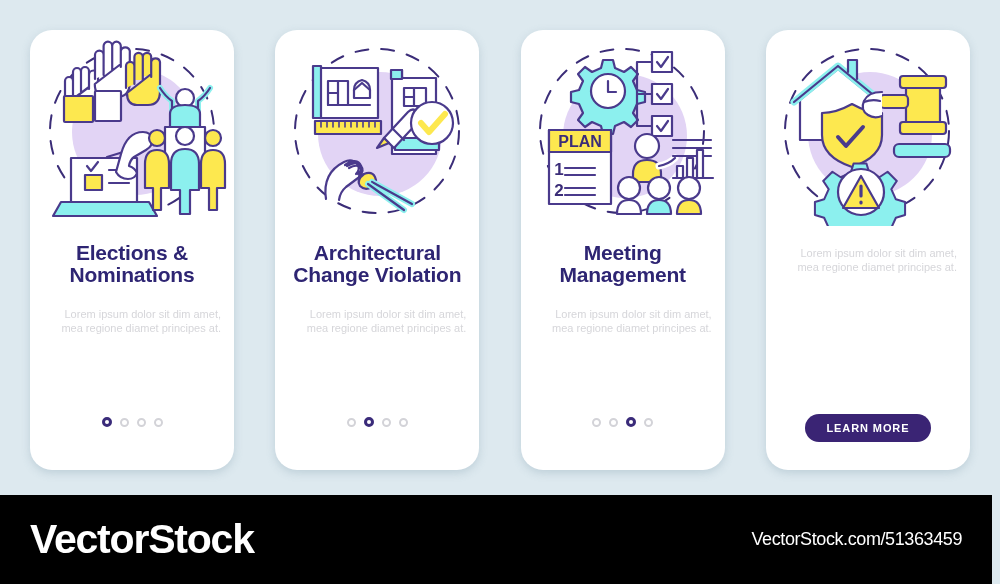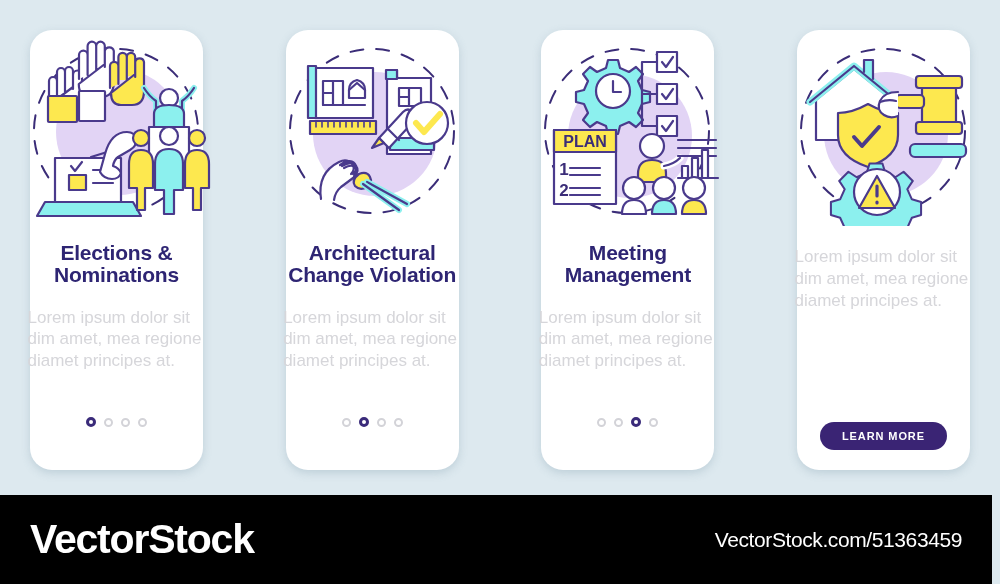--- a/index.html
+++ b/index.html
@@ -19,21 +19,21 @@
 
   .cards {
     position:absolute;
     top:30px; left:30px;
     width:940px; height:440px;
     display:flex;
     justify-content:space-between;
   }
 
   .card {
-    width:173px;
+    width:204px;
     height:440px;
     background:#ffffff;
     border-radius:22px;
     box-shadow:0 3px 9px rgba(120,150,165,0.30);
     display:flex;
     flex-direction:column;
     align-items:center;
     padding-top:6px;
   }
 
@@ -53,23 +53,23 @@
     text-align:center;
     color:#2e2573;
     font-size:21px;
     font-weight:bold;
     line-height:1.06;
     letter-spacing:-0.2px;
   }
   .desc {
     margin-top:20px;
     width:178px;
-    text-align:left;
+    text-align:right;
     color:#d6d6da;
-    font-size:17px;
+    font-size:11px;
     line-height:1.28;
   }
 
   .spacer { flex:1 1 auto; }
 
   
   .dots {
     display:flex;
     gap:8px;
     align-items:center;
@@ -82,21 +82,21 @@
     border:2px solid #d3d3d8;
     background:transparent;
   }
   .dot.active {
     border-color:#3a2b7a;
     width:10px; height:10px;
     border-width:3px;
   }
 
   
-  .btn-wrap { margin-bottom:20px; height:28px; display:flex; align-items:center; }
+  .btn-wrap { margin-bottom:28px; height:28px; display:flex; align-items:center; }
   .btn {
     background:#3a2474;
     color:#ffffff;
     font-size:11px;
     font-weight:bold;
     letter-spacing:0.9px;
     padding:8px 22px;
     border:none;
     border-radius:14px;
     cursor:pointer;
@@ -115,21 +115,21 @@
     padding:0 30px;
   }
   .brand {
     color:#ffffff;
     font-size:41px;
     font-weight:bold;
     letter-spacing:-1.2px;
   }
   .url {
     color:#ffffff;
-    font-size:21px;
+    font-size:18px;
     letter-spacing:-0.4px;
     margin-left:40px;
   }
 </style>
 </head>
 <body>
 
 <div class="stage">
   <div class="cards">
 

